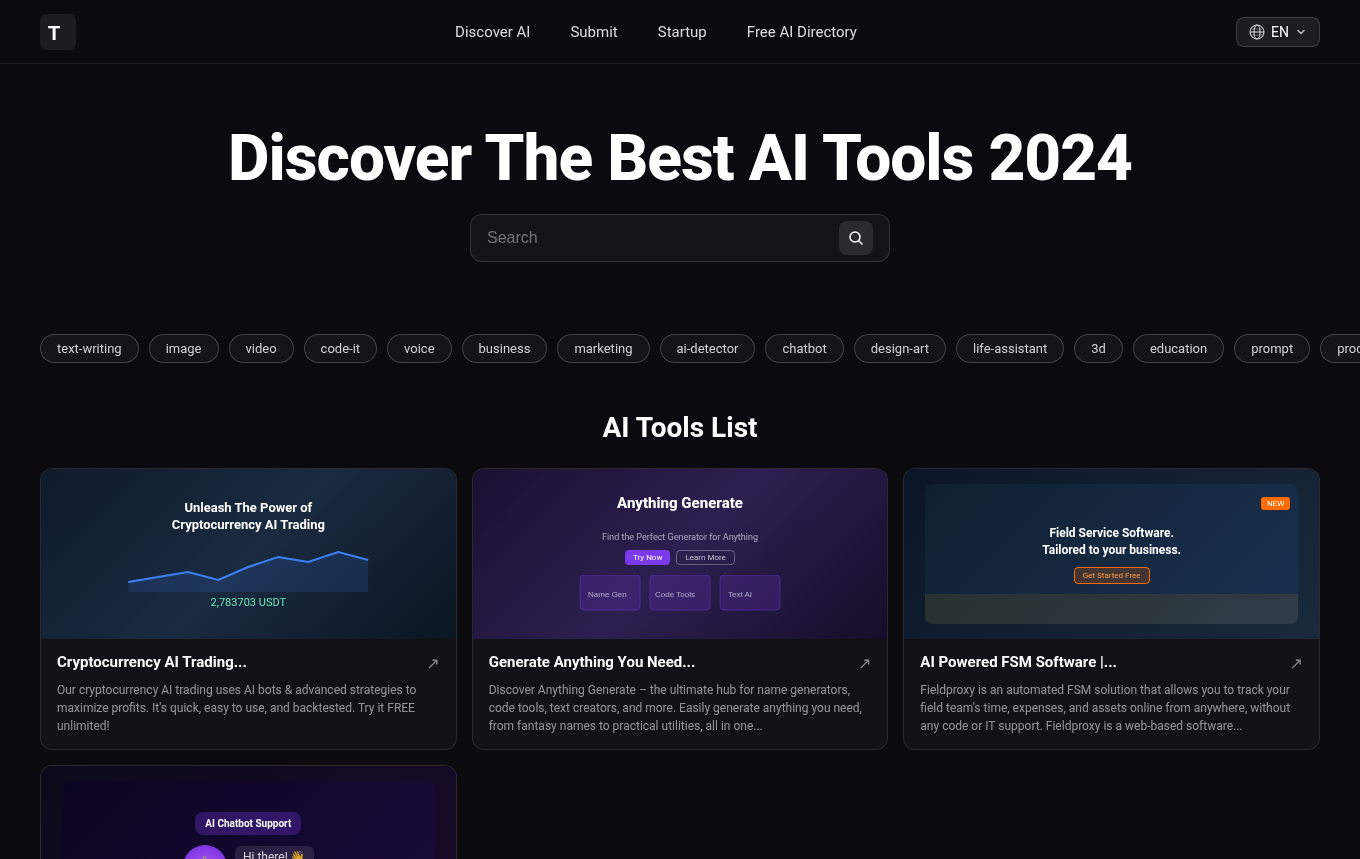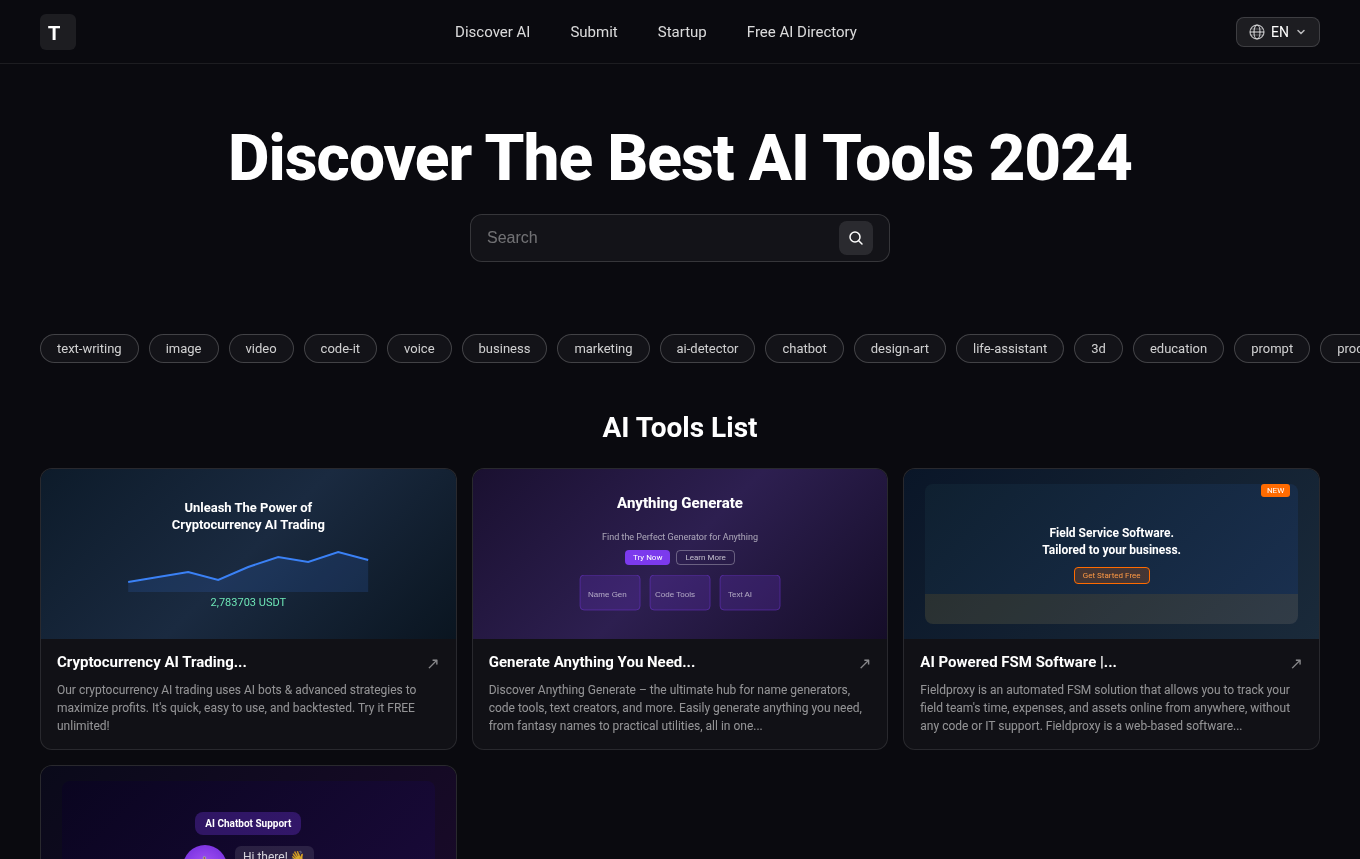--- a/index.html
+++ b/index.html
@@ -420,21 +420,21 @@
         <span class="tool-title">Generate Anything You Need...</span>
         <span class="external-icon">↗</span>
       </div>
       <p class="tool-desc">Discover Anything Generate – the ultimate hub for name generators, code tools, text creators, and more. Easily generate anything you need, from fantasy names to practical utilities, all in one...</p>
     </div>
   </div>
 
   <div class="tool-card">
     <div class="tool-thumb thumb-fsm">
       <div style="position:relative; width:90%; height:140px; background: linear-gradient(135deg,#0f2030,#1a3050); border-radius:8px; overflow:hidden; display:flex; align-items:center; justify-content:center;">
-        <div style="position:absolute; top:0; right:8px; background:#ff6b00; color:#fff; font-size:8px; padding:2px 6px; border-radius:3px;">NEW</div>
+        <div style="position:absolute; top:13px; right:8px; background:#ff6b00; color:#fff; font-size:8px; padding:2px 6px; border-radius:3px;">NEW</div>
         <div style="text-align:center; padding:16px;">
           <div style="color:#fff; font-size:12px; font-weight:700; line-height:1.4;">Field Service Software.<br>Tailored to your business.</div>
           <div style="margin-top:8px; background:rgba(255,107,0,0.2); border:1px solid #ff6b00; border-radius:4px; padding:3px 8px; display:inline-block; font-size:8px; color:#ff9944;">Get Started Free</div>
         </div>
         <div style="position:absolute; bottom:0; left:0; right:0; height:30px; background:rgba(255,165,0,0.1);"></div>
       </div>
     </div>
     <div class="tool-body">
       <div class="tool-title-row">
         <span class="tool-title">AI Powered FSM Software |...</span>

